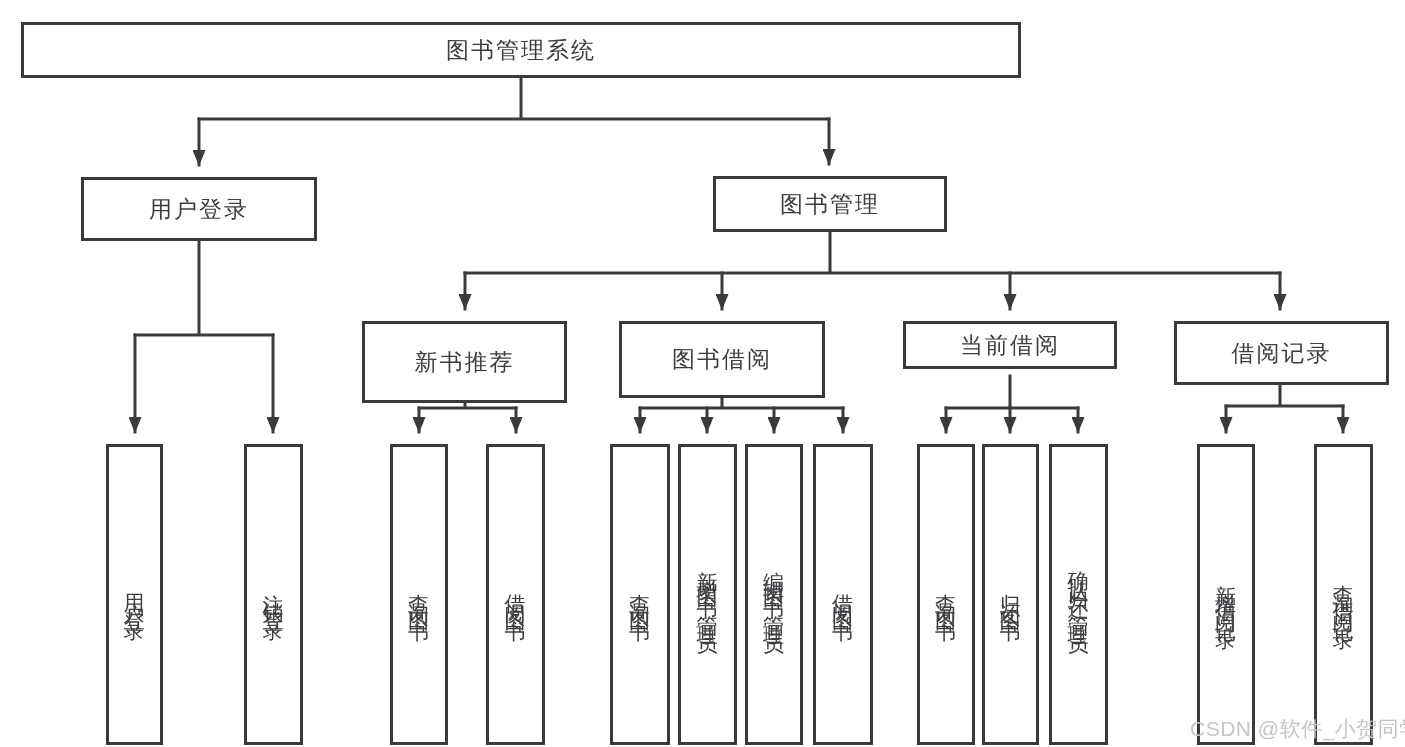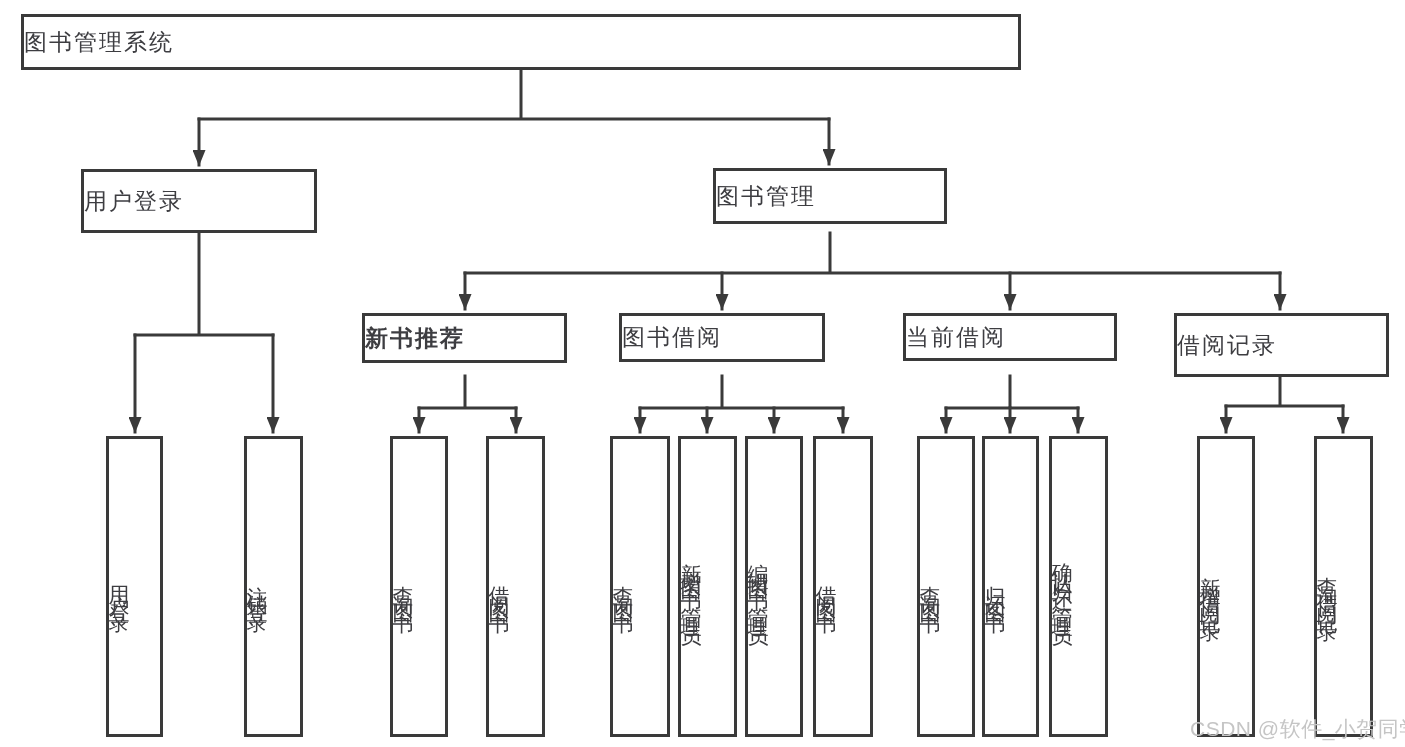--- a/index.html
+++ b/index.html
@@ -26,43 +26,45 @@
     left: 0; top: 0;
     width: 1405px; height: 747px;
     z-index: 1;
   }
   .node {
     position: absolute;
     border: 3px solid var(--line);
     background: var(--background);
     display: flex;
     align-items: center;
+    justify-content: center;
     color: var(--text);
     z-index: 2;
+    margin-top: 8px;
   }
   .hnode {
     font-size: 23px;
     letter-spacing: 2px;
     white-space: nowrap;
   }
   .leaf { top: 436px; height: 301px; }
   .leaf .vtext {
     writing-mode: vertical-rl;
     text-orientation: mixed;
     font-size: 21px;
     letter-spacing: 9px;
     line-height: 1;
     color: var(--text);
   }
   
   .n-root            { left: 21px;   top: 14px;  width: 1000px; height: 56px; }
   .n-user-login      { left: 81px;   top: 169px; width: 236px;  height: 64px; }
   .n-book-management { left: 713px;  top: 168px; width: 234px;  height: 56px; }
-  .n-new-book-rec    { left: 362px;  top: 313px; width: 205px;  height: 50px; font-weight: bold; }
-  .n-book-borrow     { left: 619px;  top: 313px; width: 206px;  height: 49px; }
+  .n-new-book-rec    { left: 362px;  top: 313px; width: 205px;  height: 82px; }
+  .n-book-borrow     { left: 619px;  top: 313px; width: 206px;  height: 77px; }
   .n-current-borrow  { left: 903px;  top: 313px; width: 214px;  height: 48px; }
   .n-borrow-records  { left: 1174px; top: 313px; width: 215px;  height: 64px; }
   .lf-1  { left: 106px;  width: 57px; }
   .lf-2  { left: 244px;  width: 59px; }
   .lf-3  { left: 390px;  width: 58px; }
   .lf-4  { left: 486px;  width: 59px; }
   .lf-5  { left: 610px;  width: 60px; }
   .lf-6  { left: 678px;  width: 59px; }
   .lf-7  { left: 745px;  width: 58px; }
   .lf-8  { left: 813px;  width: 60px; }

